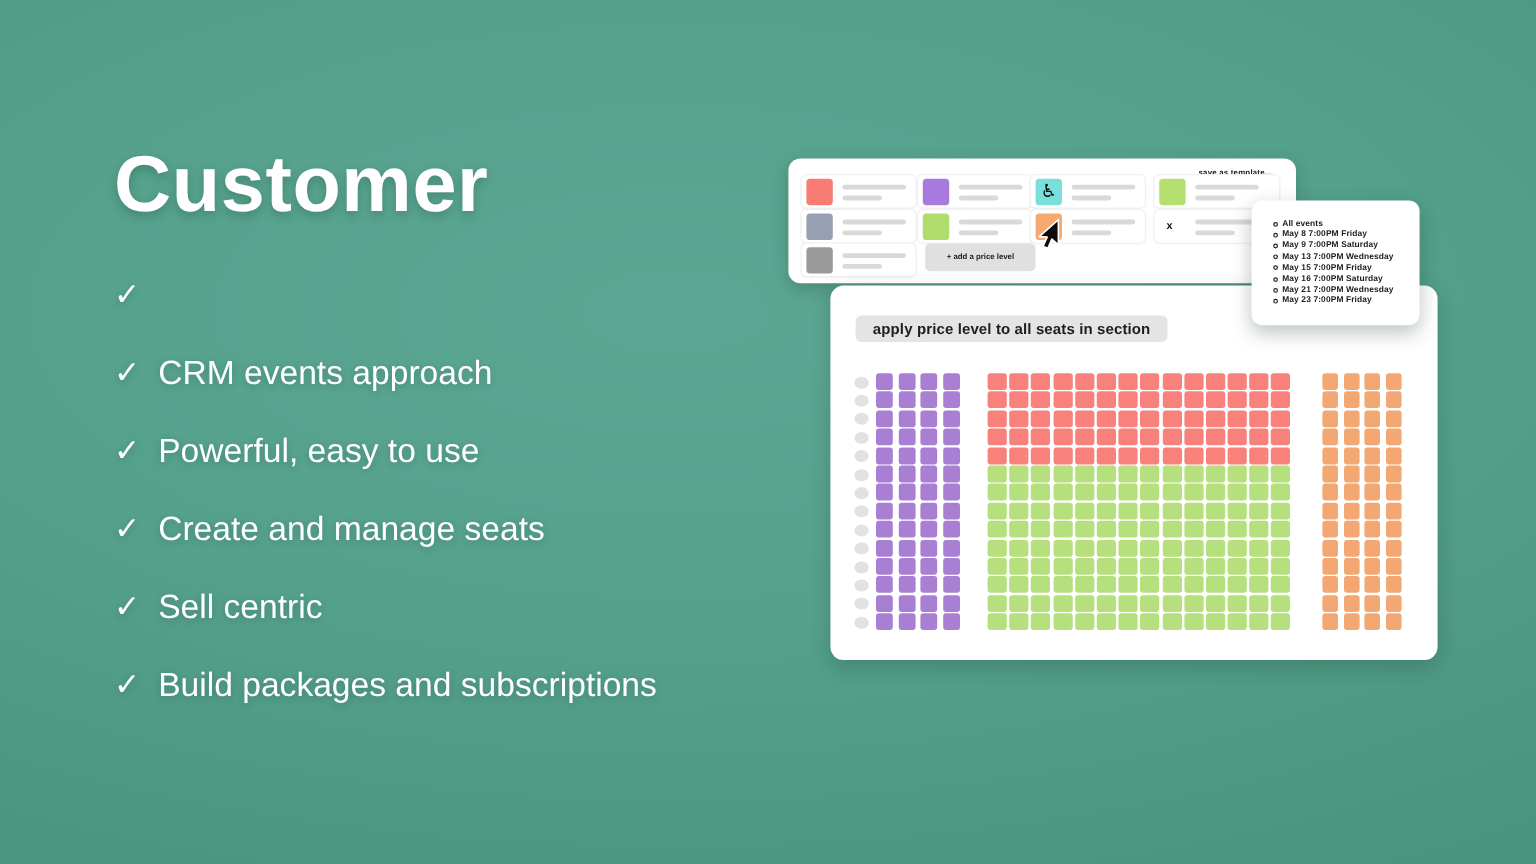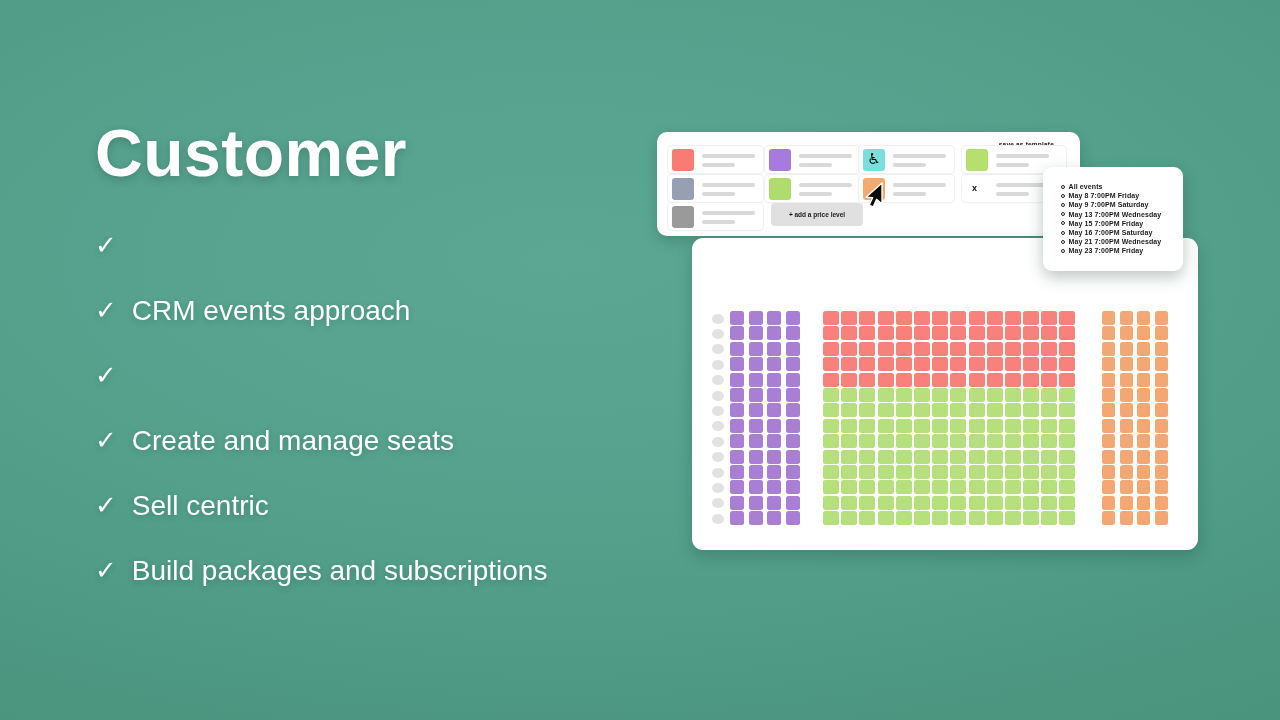--- a/index.html
+++ b/index.html
@@ -88,20 +88,21 @@
     <ul class="feature-list" id="feature-list">
         <li class="feature-item">
           <span class="check">✓</span>
         </li>
         <li class="feature-item">
           <span class="check">✓</span>
           <span>CRM events approach</span>
         </li>
         <li class="feature-item">
           <span class="check">✓</span>
+          <span>Powerful, easy to use</span>
         </li>
         <li class="feature-item">
           <span class="check">✓</span>
           <span>Create and manage seats</span>
         </li>
         <li class="feature-item">
           <span class="check">✓</span>
           <span>Sell centric</span>
         </li>
         <li class="feature-item">
@@ -199,20 +200,21 @@
           <span>May 21  7:00PM Wednesday</span>
         </li>
         <li class="event-item">
           <span class="radio"></span>
           <span>May 23  7:00PM Friday</span>
         </li>
       </ul>
   </div>
 
   <div class="seat-card">
+    <div class="apply-btn">apply price level to all seats in section</div>
     <div class="row-markers" id="row-markers">
         <div class="circle" style="background: rgb(226, 226, 226);"></div>
         <div class="circle" style="background: rgb(226, 226, 226);"></div>
         <div class="circle" style="background: rgb(226, 226, 226);"></div>
         <div class="circle" style="background: rgb(226, 226, 226);"></div>
         <div class="circle" style="background: rgb(226, 226, 226);"></div>
         <div class="circle" style="background: rgb(226, 226, 226);"></div>
         <div class="circle" style="background: rgb(226, 226, 226);"></div>
         <div class="circle" style="background: rgb(226, 226, 226);"></div>
         <div class="circle" style="background: rgb(226, 226, 226);"></div>

